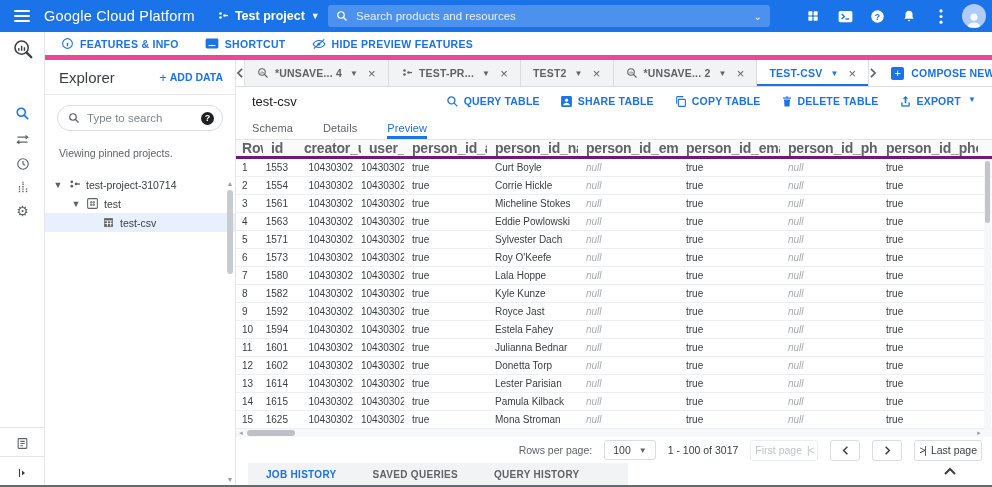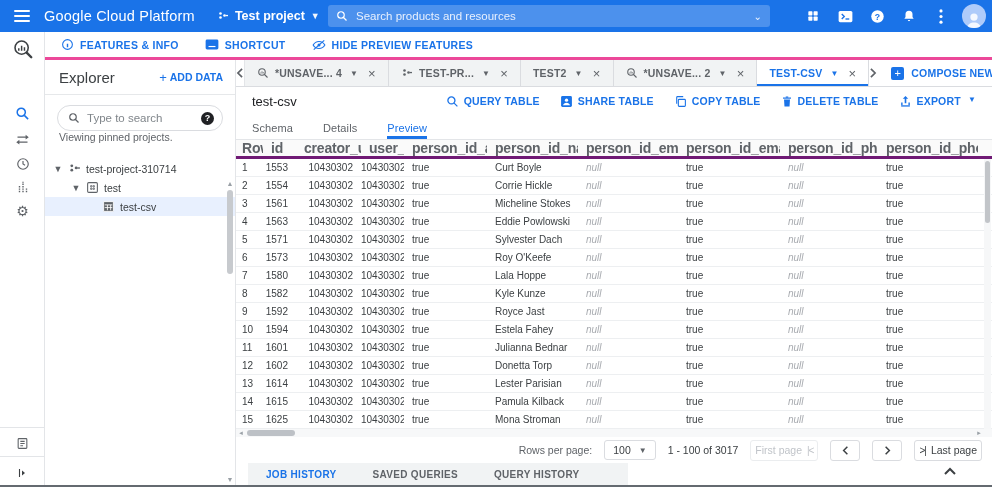--- a/index.html
+++ b/index.html
@@ -29,33 +29,33 @@
   .ri-search{position:absolute;top:68px;left:0;color:#1a73e8}
   .ri-transfers{position:absolute;top:94px;left:0}
   .ri-history{position:absolute;top:119px;left:0}
   .ri-monitor{position:absolute;top:142px;left:0}
   .ri-settings{position:absolute;top:166px;left:0;font-size:14px}
   .rail-div{position:absolute;left:0;width:45px;border-top:1px solid #e3e5e8}
   .ri-notes{position:absolute;top:398px;left:0}
   .ri-open{position:absolute;top:428px;left:0}
 
   
-  .featurebar{position:absolute;top:32px;left:45px;right:0;height:28px;background:#fff;border-bottom:3px solid #ec4899;display:flex;align-items:center;gap:26px;padding-left:16px;z-index:10}
+  .featurebar{position:absolute;top:32px;left:45px;right:0;height:28px;background:#fff;border-bottom:5px solid #ec4899;display:flex;align-items:center;gap:26px;padding-left:16px;z-index:10}
   .feat{display:flex;align-items:center;gap:6px;color:#1a73e8;font-size:10.5px;font-weight:700;letter-spacing:.3px;cursor:pointer;white-space:nowrap}
 
   
   .explorer{position:absolute;top:60px;left:45px;width:191px;bottom:0;background:#fff;border-right:1px solid #e3e5e8;z-index:5}
   .exp-head{height:35px;display:flex;align-items:center;justify-content:space-between;padding:0 12px 0 14px;border-bottom:1px solid #e6e8ea}
   .exp-title{font-size:15px;color:#3c4043}
   .add-data{display:flex;align-items:center;gap:3px;color:#1a73e8;font-size:10.5px;font-weight:700;cursor:pointer}
   .add-plus{font-size:13px;font-weight:400}
   .exp-search{margin:10px 12px 0 12px;height:26px;border:1px solid #dadce0;border-radius:14px;display:flex;align-items:center;gap:7px;padding:0 8px 0 10px;cursor:text}
   .exp-search .ph{flex:1;font-size:11.5px;color:#80868b}
   .qmark{width:13px;height:13px;border-radius:50%;background:#202124;color:#fff;font-size:9px;font-weight:700;display:flex;align-items:center;justify-content:center;cursor:pointer}
-  .exp-status{margin:0 14px 0 14px;font-size:10.5px;color:#5f6368}
+  .exp-status{margin:16px 14px 0 14px;font-size:10.5px;color:#5f6368}
   .tree{margin-top:16px;font-size:10.5px;color:#3c4043}
   .tnode{height:19px;display:flex;align-items:center;gap:5px;cursor:pointer;white-space:nowrap}
   .tnode .tw{width:10px;text-align:center;color:#5f6368;font-size:9px}
   .n-project{padding-left:8px}
   .n-dataset{padding-left:26px}
   .n-table{padding-left:57px;background:#e8f0fe}
   .exp-scroll{position:absolute;top:120px;right:1px;width:8px;bottom:4px}
   .exp-scroll .tr-up,.exp-scroll .tr-dn{position:absolute;left:0;width:8px;text-align:center;font-size:7px;color:#9aa0a6}
   .tr-up{top:0}.tr-dn{bottom:0}
   .exp-thumb{position:absolute;top:10px;left:1px;width:6px;height:84px;background:#c7cace;border-radius:3px;cursor:grab}

